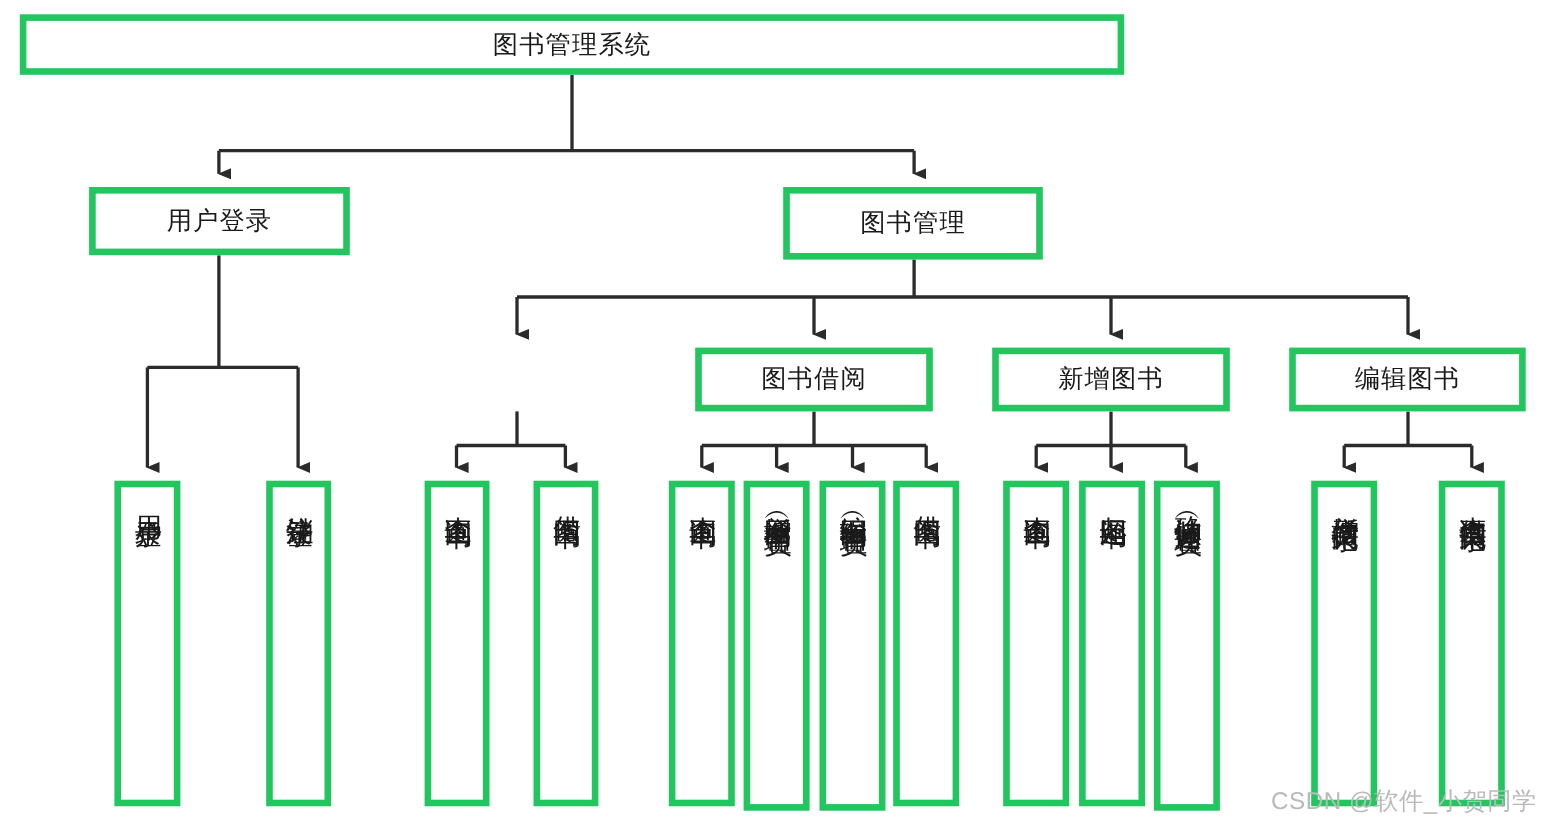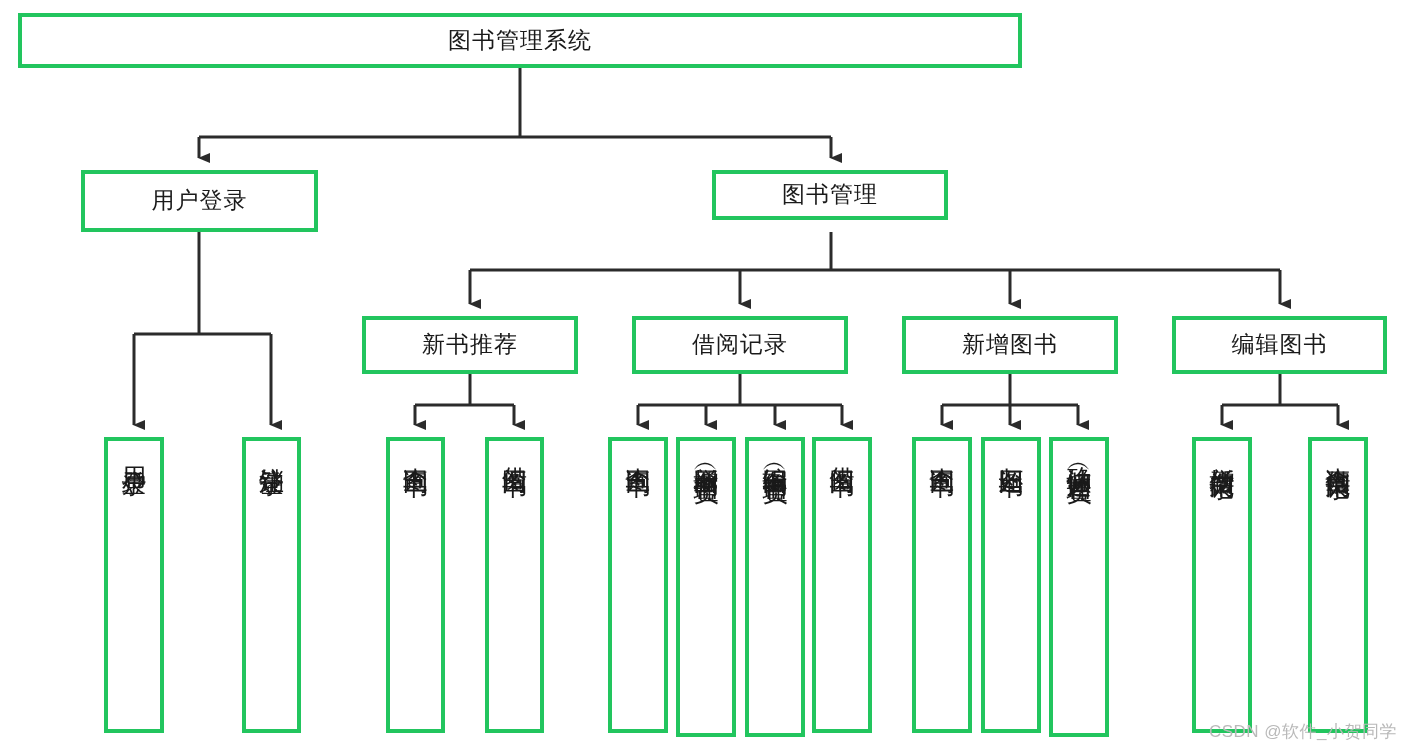--- a/index.html
+++ b/index.html
@@ -9,21 +9,21 @@
     font-family:"Liberation Sans","DejaVu Sans",sans-serif;
     overflow:hidden;
   }
   #stage{position:relative;width:1405px;height:747px;}
   svg.wires{position:absolute;left:0;top:0;width:1405px;height:747px;pointer-events:none;}
 
   .node{
     position:absolute;
     box-sizing:border-box;
     background:#ffffff;
-    border:4px solid #22c55e;
+    border:6px solid #22c55e;
     display:flex;
     align-items:center;
     justify-content:center;
     color:#1a1a1a;
   }
   .node .lbl{
     display:block;
     text-align:center;
     line-height:1.12;
     white-space:nowrap;
@@ -39,21 +39,21 @@
     text-orientation:upright;
     font-size:25px;
     line-height:1.0;
     letter-spacing:2px;
     white-space:normal;
   }
 
   .watermark{
     position:absolute;
     right:8px;bottom:4px;
-    font-size:17px;
+    font-size:22px;
     color:#b9b9b9;
     letter-spacing:0.5px;
     user-select:none;
     white-space:nowrap;
   }
 </style>
 </head>
 <body>
 
 <div id="stage">
@@ -109,30 +109,27 @@
   </svg>
 
   <div class="node root h-node" style="left:18px;top:13px;width:1004px;height:55px;">
     <span class="lbl">图书管理系统</span>
   </div>
 
   <div class="node h-node" style="left:81px;top:170px;width:237px;height:62px;">
     <span class="lbl">用户登录</span>
   </div>
 
-  <div class="node h-node" style="left:712px;top:170px;width:236px;height:50px;">
+  <div class="node h-node" style="left:712px;top:170px;width:236px;height:66px;">
     <span class="lbl">图书管理</span>
   </div>
 
-  <div class="node h-node" style="left:362px;top:316px;width:216px;height:58px;">
-    <span class="lbl">新书推荐</span>
-  </div>
 
   <div class="node h-node" style="left:632px;top:316px;width:216px;height:58px;">
-    <span class="lbl">借阅记录</span>
+    <span class="lbl">图书借阅</span>
   </div>
 
   <div class="node h-node" style="left:902px;top:316px;width:216px;height:58px;">
     <span class="lbl">新增图书</span>
   </div>
 
   <div class="node h-node" style="left:1172px;top:316px;width:215px;height:58px;">
     <span class="lbl">编辑图书</span>
   </div>
 

